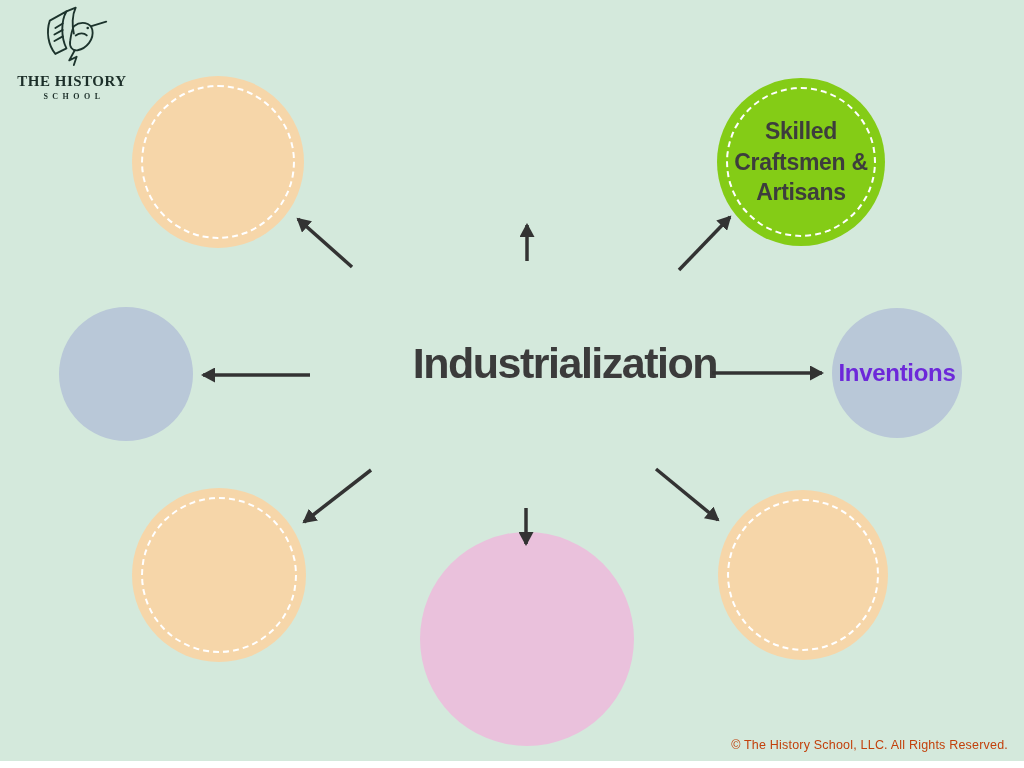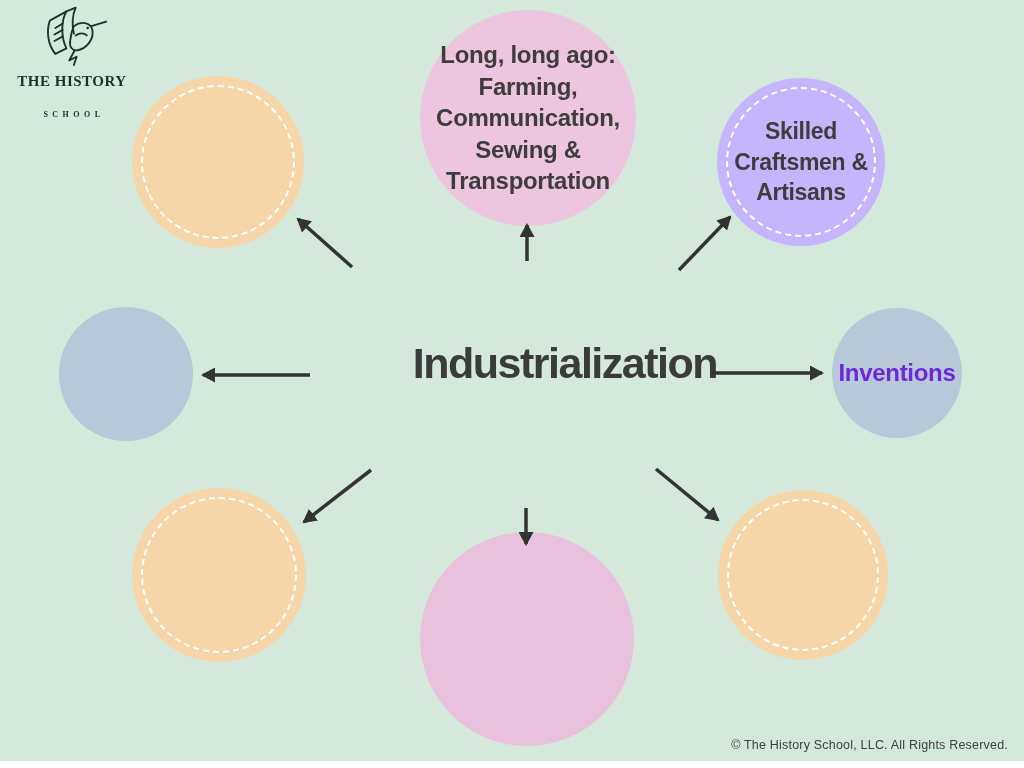--- a/index.html
+++ b/index.html
@@ -25,21 +25,21 @@
     font-weight: 800;
     font-size: 15px;
     letter-spacing: 0.5px;
     line-height: 1.05;
   }
   .logo-subtitle {
     font-weight: 700;
     font-size: 8px;
     letter-spacing: 4.5px;
     padding-left: 4px;
-    margin-top: 20px;
+    margin-top: 2px;
   }
 
   
   .node {
     position: absolute;
     border-radius: 50%;
     display: flex;
     align-items: center;
     justify-content: center;
     text-align: center;
@@ -116,29 +116,22 @@
     </svg>
     <div class="logo-title" style="color: rgb(28, 47, 41);">THE HISTORY</div>
     <div class="logo-subtitle" style="color: rgb(28, 47, 41);">SCHOOL</div>
   </div>
 
   <div class="node" id="n-top-left" style="background-color: rgb(246, 214, 169);">
     <div class="dash"></div>
     <span class="node-label"></span>
   </div>
 
-  <div class="node" id="n-top" style="background-color: rgb(237, 197, 223);">
-    <span class="node-label" style="color: rgb(61, 61, 61);">Long, long ago:
-Farming,
-Communication,
-Sewing &amp;
-Transportation</span>
-  </div>
 
-  <div class="node" id="n-top-right" style="background-color: #c4b5fd;">
+  <div class="node" id="n-top-right" style="background-color: #84cc16;">
     <div class="dash"></div>
     <span class="node-label" style="color: rgb(61, 61, 61);">Skilled
 Craftsmen &amp;
 Artisans</span>
   </div>
 
   <div class="node" id="n-left" style="background-color: rgb(185, 200, 216);">
     <span class="node-label"></span>
   </div>
 
@@ -171,16 +164,16 @@
     <line x1="310" y1="375" x2="203" y2="375" marker-end="url(#ah)" style="stroke: rgb(51, 51, 51);"></line>
     <line x1="712" y1="373" x2="822" y2="373" marker-end="url(#ah)" style="stroke: rgb(51, 51, 51);"></line>
     <line x1="527" y1="261" x2="527" y2="225" marker-end="url(#ah)" style="stroke: rgb(51, 51, 51);"></line>
     <line x1="526" y1="508" x2="526" y2="544" marker-end="url(#ah)" style="stroke: rgb(51, 51, 51);"></line>
     <line x1="352" y1="267" x2="298" y2="219" marker-end="url(#ah)" style="stroke: rgb(51, 51, 51);"></line>
     <line x1="679" y1="270" x2="730" y2="217" marker-end="url(#ah)" style="stroke: rgb(51, 51, 51);"></line>
     <line x1="371" y1="470" x2="304" y2="522" marker-end="url(#ah)" style="stroke: rgb(51, 51, 51);"></line>
     <line x1="656" y1="469" x2="718" y2="520" marker-end="url(#ah)" style="stroke: rgb(51, 51, 51);"></line>
   </svg>
 
-  <div class="copyright" style="color: #404040; margin-left: 40px;">© The History School, LLC. All Rights Reserved.</div>
+  <div class="copyright" style="color: #c2410c; margin-left: 40px;">© The History School, LLC. All Rights Reserved.</div>
   <div class="bottom-bar" style="background-color: rgb(255, 255, 255);"></div>
 
 </div>
 
 </body></html>

